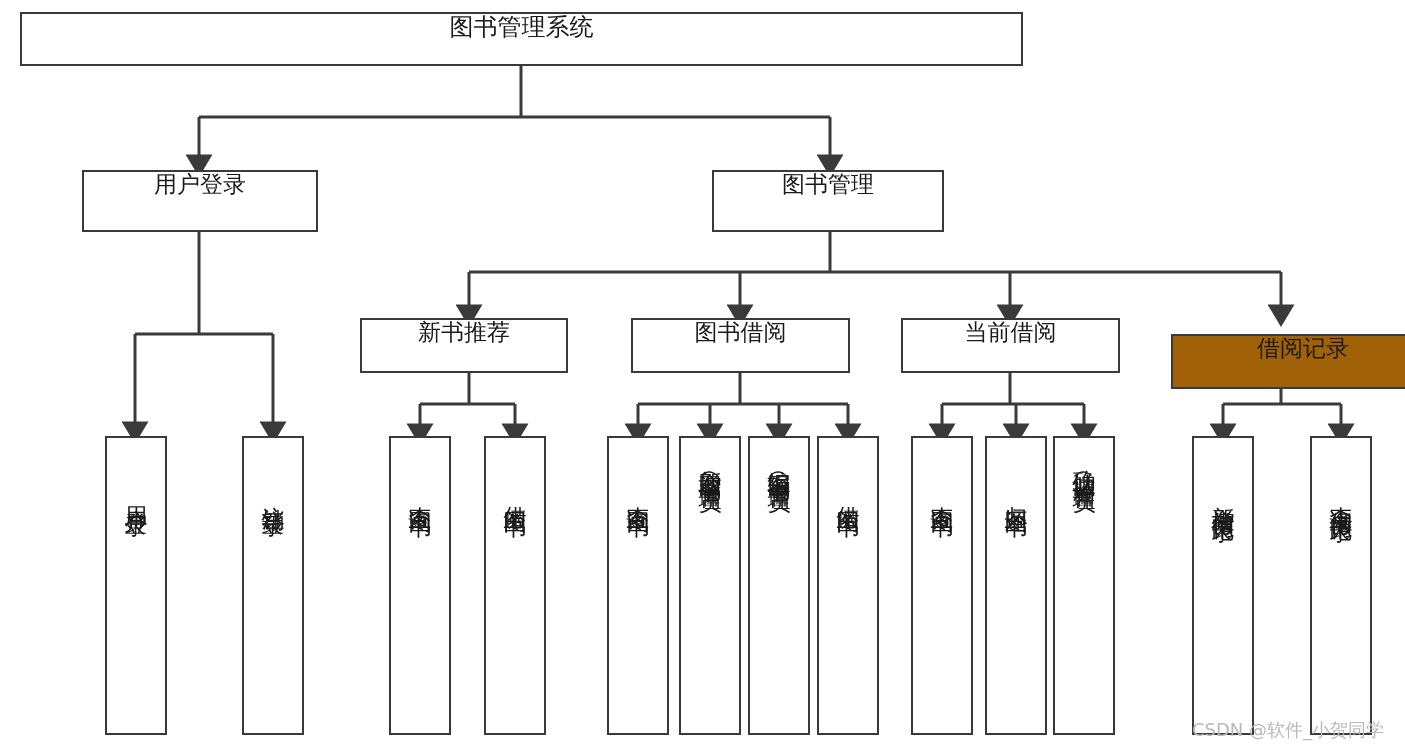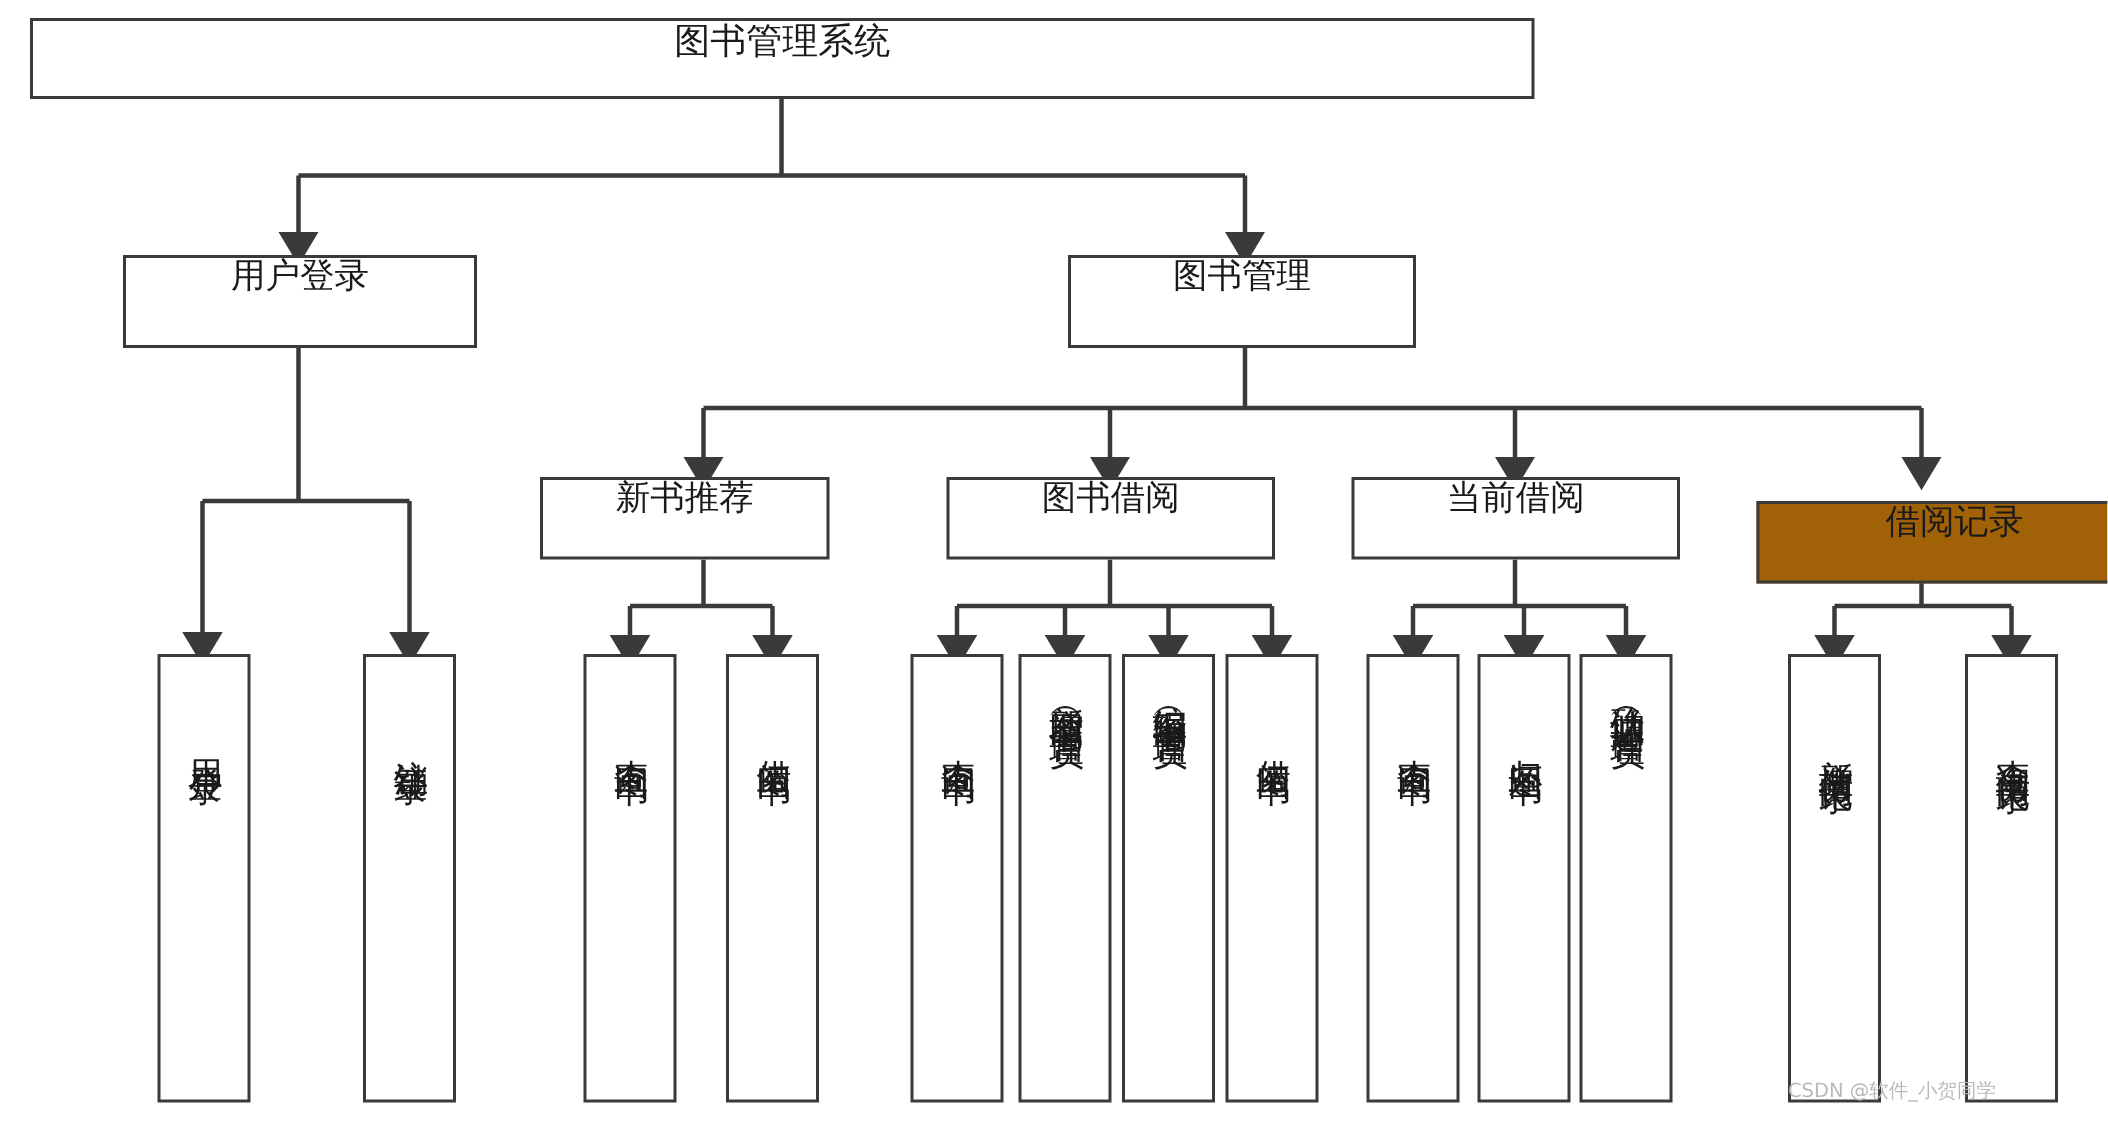--- a/index.html
+++ b/index.html
@@ -62,21 +62,21 @@
   }
   .node.vertical.mid .label {
     margin-top: 42px;
   }
   .node.vertical.tall .label {
     margin-top: 6px;
   }
   .watermark {
     position: absolute;
     color: #b9b9b9;
-    font-size: 13px;
+    font-size: 18px;
     white-space: nowrap;
     user-select: none;
   }
 </style>
 </head>
 <body>
 
 <div id="diagram-root">
 
   <svg class="edges" viewBox="0 0 1405 747">
@@ -145,21 +145,21 @@
     <span class="label" style="color: rgb(26, 26, 26);">图书管理系统</span>
   </div>
 
   <div class="node horizontal" style="left: 82px; top: 170px; width: 236px; height: 62px; border-color: rgb(58, 58, 58); background: rgb(255, 255, 255);">
     <span class="label" style="color: rgb(26, 26, 26);">用户登录</span>
   </div>
   <div class="node horizontal" style="left: 712px; top: 170px; width: 232px; height: 62px; border-color: rgb(58, 58, 58); background: rgb(255, 255, 255);">
     <span class="label" style="color: rgb(26, 26, 26);">图书管理</span>
   </div>
 
-  <div class="node horizontal" style="left: 360px; top: 318px; width: 193px; height: 55px; border-color: rgb(58, 58, 58); background: rgb(255, 255, 255);">
+  <div class="node horizontal" style="left: 360px; top: 318px; width: 208px; height: 55px; border-color: rgb(58, 58, 58); background: rgb(255, 255, 255);">
     <span class="label" style="color: rgb(26, 26, 26);">新书推荐</span>
   </div>
   <div class="node horizontal" style="left: 901px; top: 318px; width: 219px; height: 55px; border-color: rgb(58, 58, 58); background: rgb(255, 255, 255);">
     <span class="label" style="color: rgb(26, 26, 26);">当前借阅</span>
   </div>
   <div class="node horizontal" style="left: 631px; top: 318px; width: 219px; height: 55px; border-color: rgb(58, 58, 58); background: rgb(255, 255, 255);">
     <span class="label" style="color: rgb(26, 26, 26);">图书借阅</span>
   </div>
   <div class="node horizontal" style="left: 1171px; top: 334px; width: 264px; height: 55px; border-color: rgb(58, 58, 58); background: #a16207;">
     <span class="label" style="color: rgb(26, 26, 26);">借阅记录</span>

